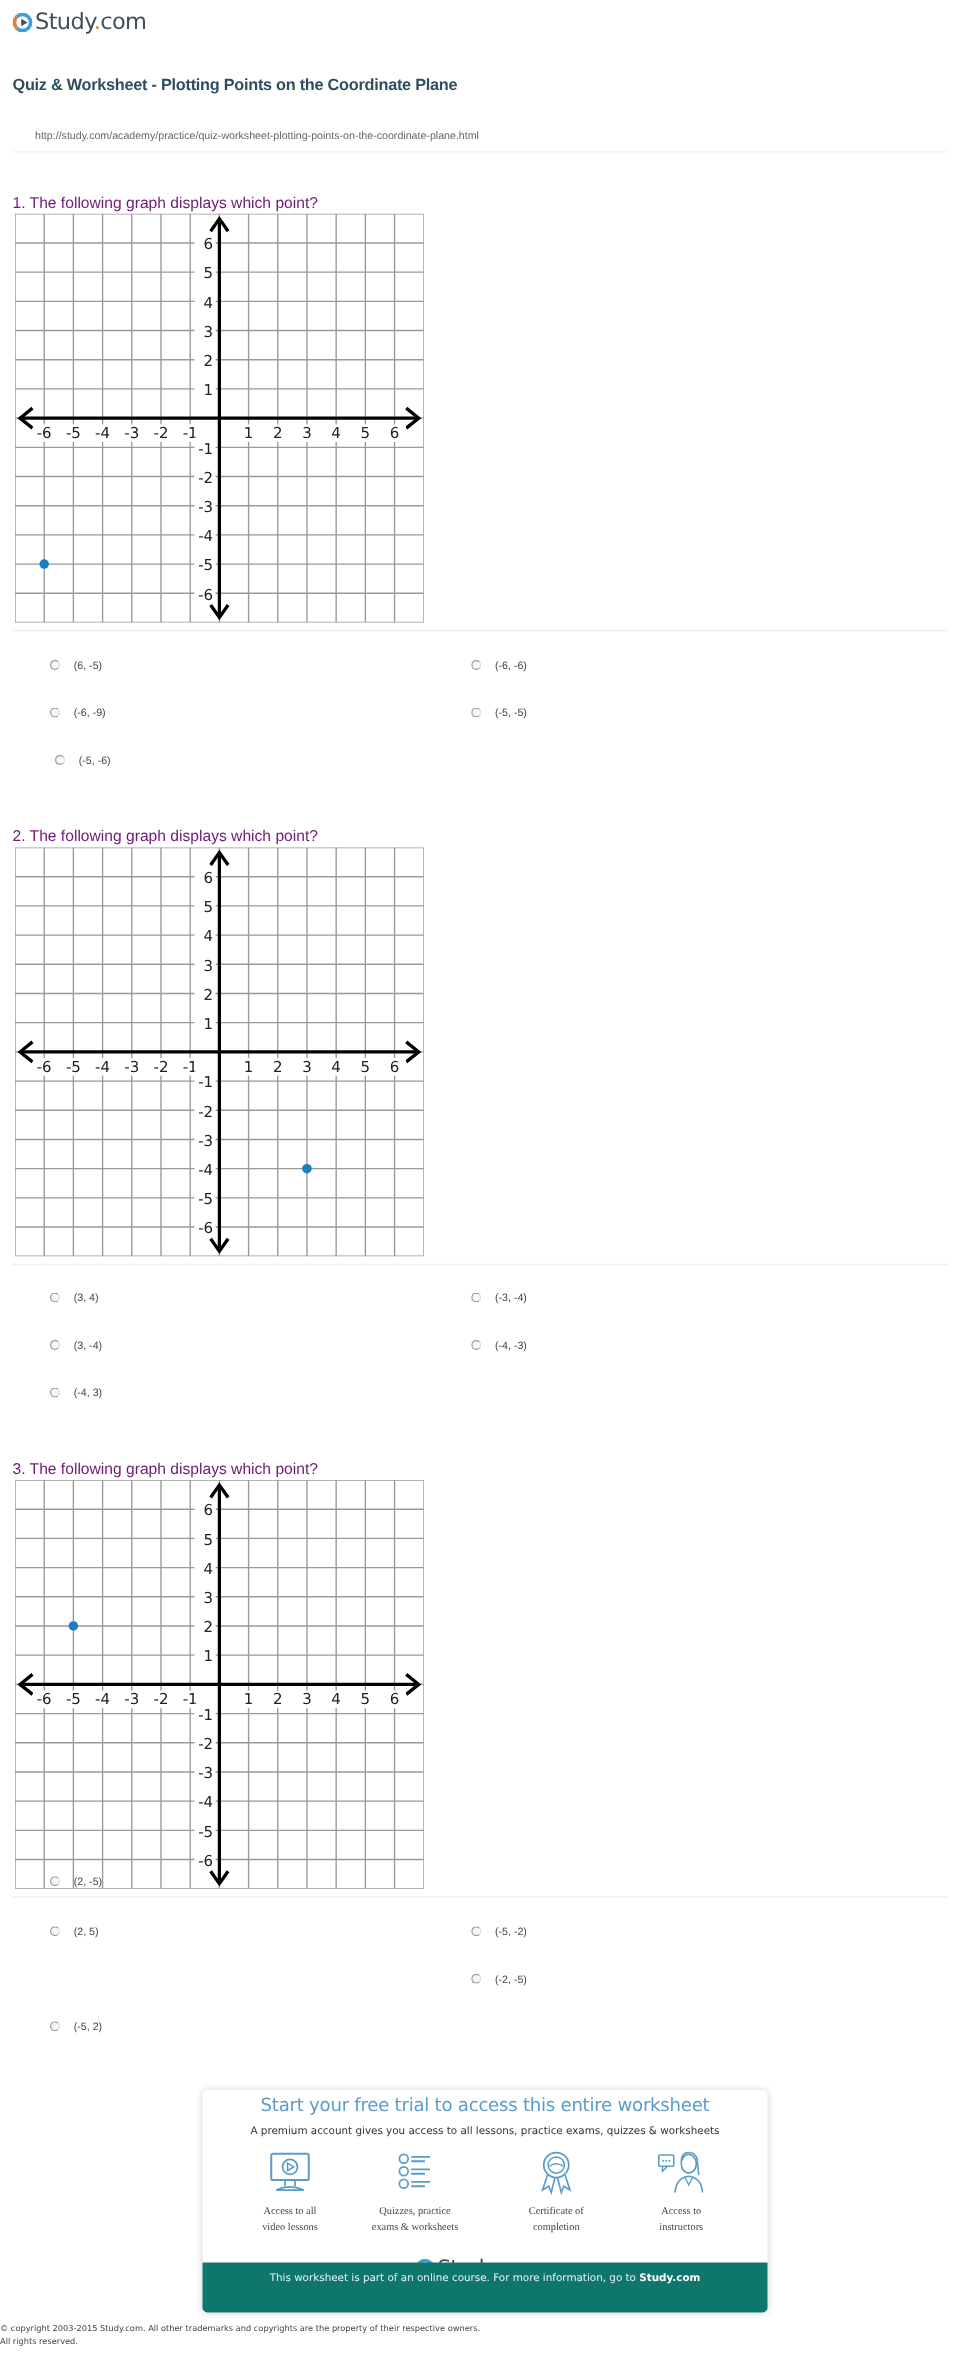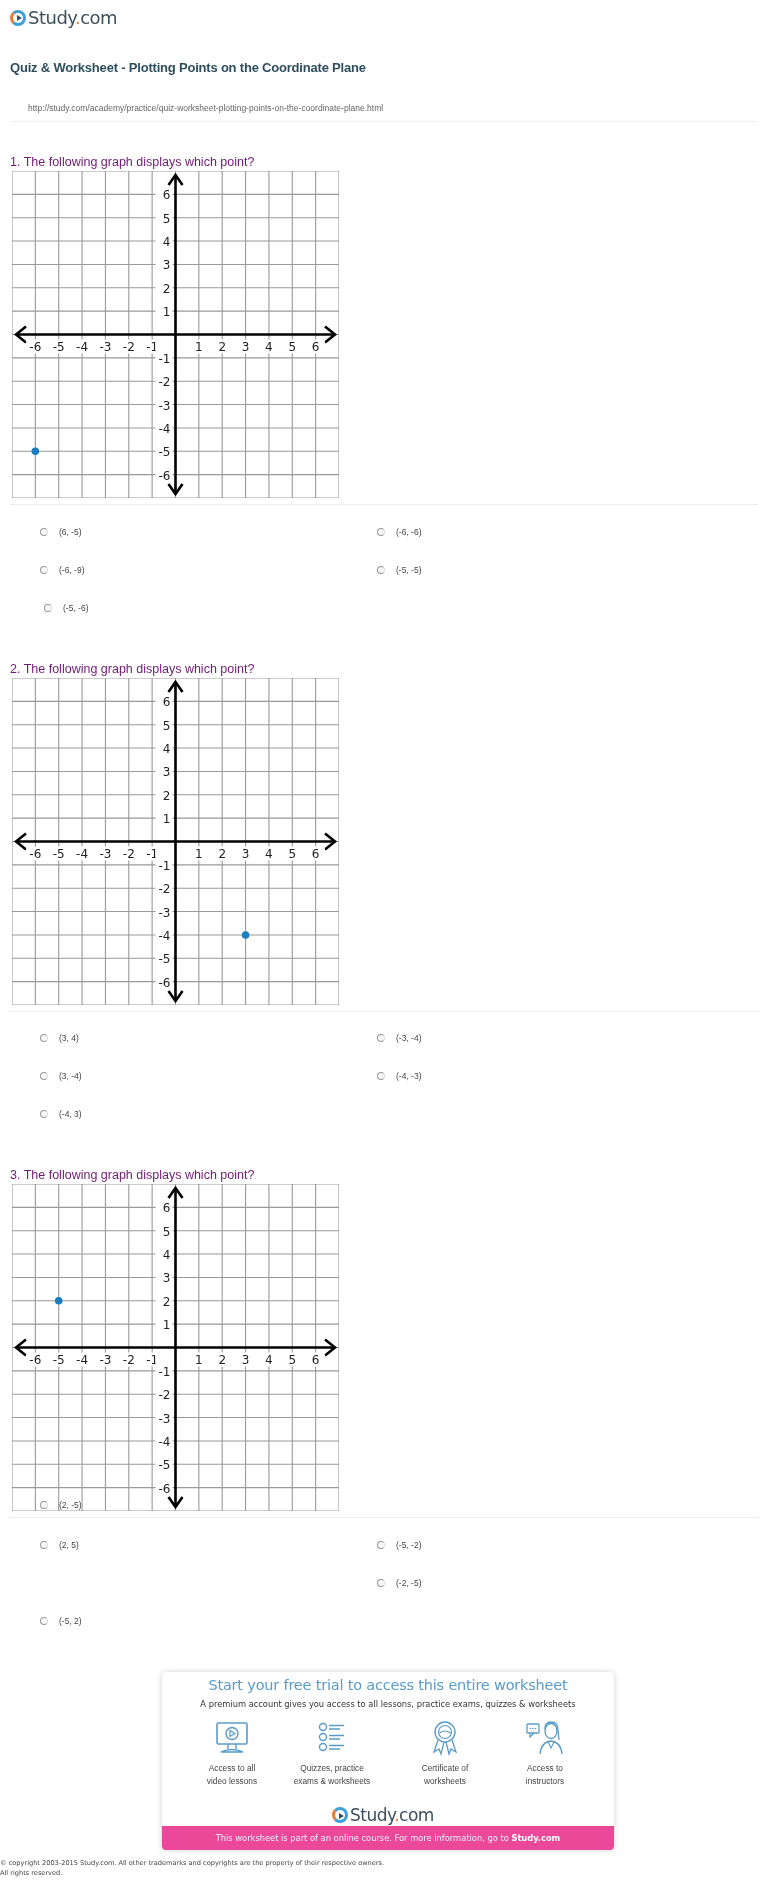--- a/index.html
+++ b/index.html
@@ -24,24 +24,24 @@
   .graph svg { width: 327px; height: 327px; display: block; }
 
   .option { position: absolute; display: flex; align-items: center; font-size: 8.5px; color: #444; }
   .option .radio { width: 8px; height: 8px; border-radius: 50%; border: 1.5px solid #9a9a9a; border-right-color: #ddd; margin-right: 11px; background: #f7f7f7; }
 
   .promo { position: absolute; left: 162px; top: 1672px; width: 452px; height: 178px; background: #fff; border-radius: 4px; box-shadow: 0 0 6px rgba(0,0,0,0.18); }
   .promo-title { position: absolute; left: 0; right: 0; top: 5px; text-align: center; font-family: "DejaVu Sans", sans-serif; font-size: 14.5px; color: #5b9bc8; font-weight: normal; letter-spacing: -0.2px; }
   .promo-sub { position: absolute; left: 0; right: 0; top: 27px; text-align: center; font-family: "DejaVu Sans", sans-serif; font-size: 8.3px; color: #333; }
   .feature { position: absolute; top: 48px; width: 110px; text-align: center; }
   .feature svg { display: block; margin: 0 auto; width: 40px; height: 36px; }
-  .feature .flabel { margin-top: 6px; font-family: Liberation Sans, sans-serif; font-size: 8.3px; line-height: 13px; color: #444; }
+  .feature .flabel { margin-top: 6px; font-family: Liberation Serif, serif; font-size: 8.3px; line-height: 13px; color: #444; }
   .logo-promo { left: 170px; top: 133px; }
   .logo-promo .word { font-size: 17px; }
-  .promo-bar { position: absolute; left: 0; right: 0; bottom: 0; height: 24px; background: #ec4899; border-radius: 0 0 4px 4px; color: #e8f1fa; font-family: "DejaVu Sans", sans-serif; font-size: 8.3px; text-align: center; line-height: 24px; }
+  .promo-bar { position: absolute; left: 0; right: 0; bottom: 0; height: 40px; background: #0f766e; border-radius: 0 0 4px 4px; color: #e8f1fa; font-family: "DejaVu Sans", sans-serif; font-size: 8.3px; text-align: center; line-height: 24px; }
   .promo-bar b { color: #fff; }
 
   .copyright { position: absolute; left: 0; width: 768px; top: 1859px; text-align: left; font-family: "DejaVu Sans", sans-serif; font-size: 6.6px; line-height: 9.5px; color: #444; }
 </style>
 </head>
 <body>
 
 <div class="logo logo-top">
   <span class="mark"></span>
   <span class="word"><span>Study</span><span class="dot">.</span><span>com</span></span>
@@ -412,21 +412,21 @@
     <div class="flabel"><span>Quizzes, practice</span><br><span>exams &amp; worksheets</span></div>
   </div>
 
   <div class="feature" style="left:228px">
     <svg viewBox="0 0 40 36">
       <circle cx="20" cy="12" r="10" fill="none" stroke="#5b9bc8" stroke-width="1.4"></circle>
       <circle cx="20" cy="12" r="6.5" fill="none" stroke="#5b9bc8" stroke-width="1.2"></circle>
       <path d="M14.5 13 Q20 9 25.5 13" fill="none" stroke="#5b9bc8" stroke-width="1.1"></path>
       <path d="M13 20 L9 32 L14 29 L16 34 L19 22 M27 20 L31 32 L26 29 L24 34 L21 22" fill="none" stroke="#5b9bc8" stroke-width="1.3"></path>
     </svg>
-    <div class="flabel"><span>Certificate of</span><br><span>worksheets</span></div>
+    <div class="flabel"><span>Certificate of</span><br><span>completion</span></div>
   </div>
 
   <div class="feature" style="left:328px">
     <svg viewBox="0 0 40 36">
       <rect x="2" y="4" width="12" height="9" rx="1" fill="none" stroke="#5b9bc8" stroke-width="1.3"></rect>
       <path d="M5 13 L5 17 L9 13" fill="none" stroke="#5b9bc8" stroke-width="1.2"></path>
       <circle cx="5.5" cy="8.5" r="0.8" fill="#5b9bc8"></circle>
         <circle cx="8" cy="8.5" r="0.8" fill="#5b9bc8"></circle>
         <circle cx="10.5" cy="8.5" r="0.8" fill="#5b9bc8"></circle>
       <ellipse cx="26" cy="11" rx="6" ry="7.5" fill="none" stroke="#5b9bc8" stroke-width="1.3"></ellipse>

